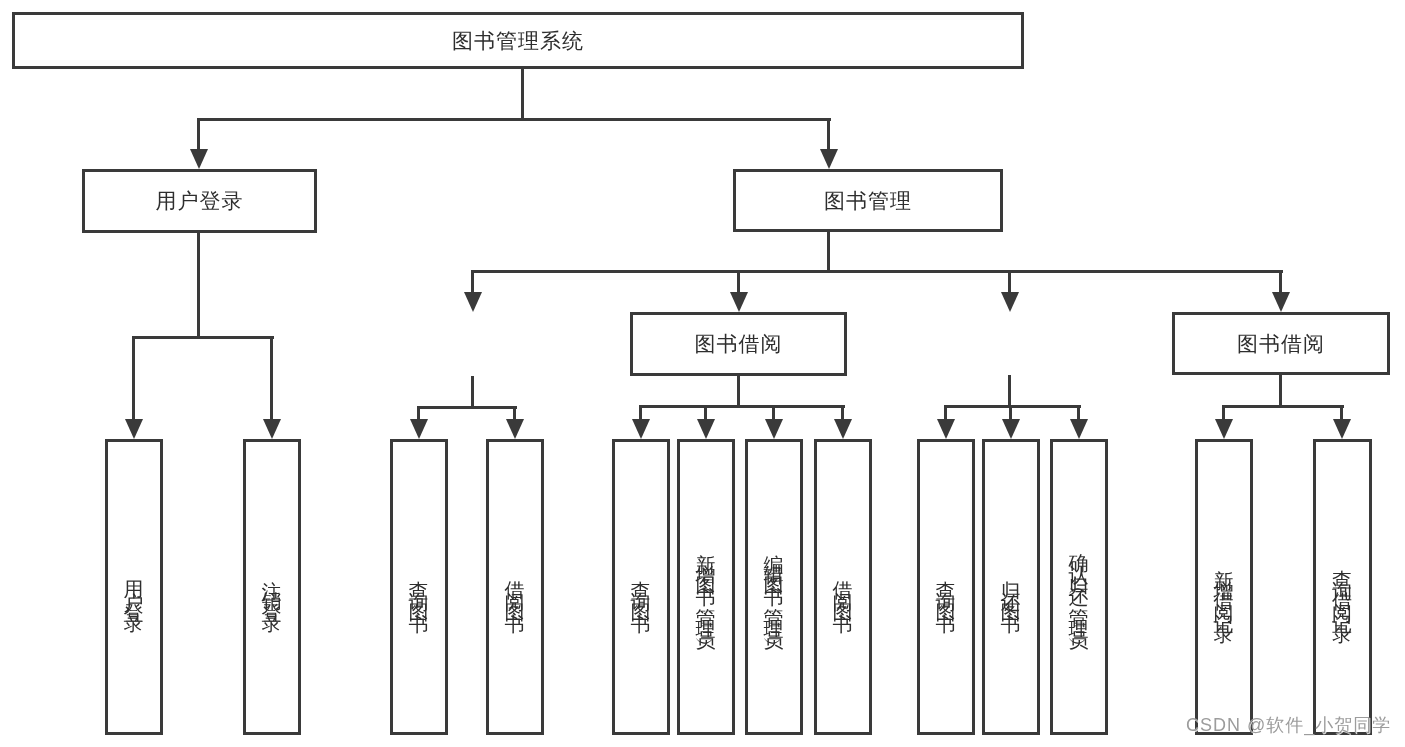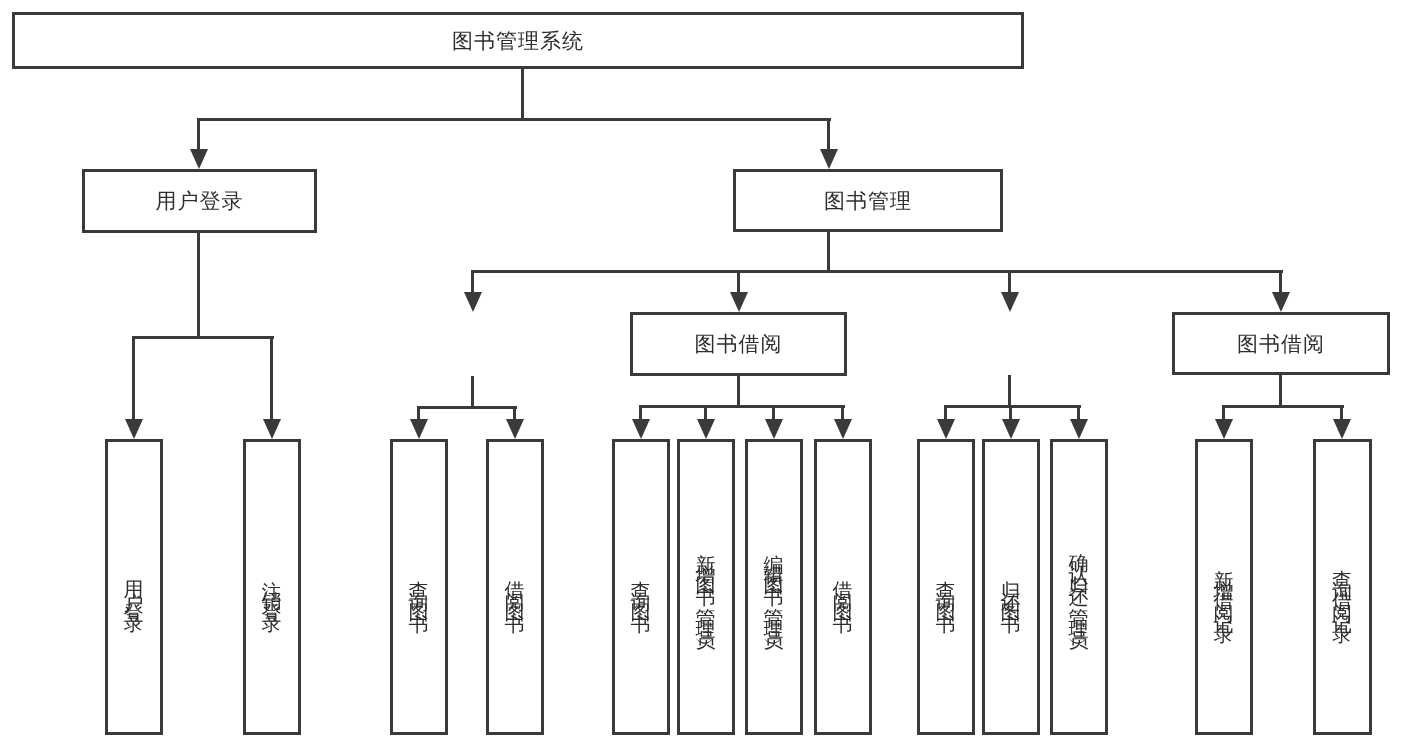--- a/index.html
+++ b/index.html
@@ -179,14 +179,15 @@
     <span>确认归还（管理员）</span>
   </div>
 
   <div class="box vbox" style="left:1195px;top:439px;width:58px;height:296px">
     <span>新增借阅记录</span>
   </div>
   <div class="box vbox" style="left:1313px;top:439px;width:59px;height:296px">
     <span>查询借阅记录</span>
   </div>
 
+  <div class="watermark">CSDN @软件_小贺同学</div>
 
 </div>
 
 </body></html>

